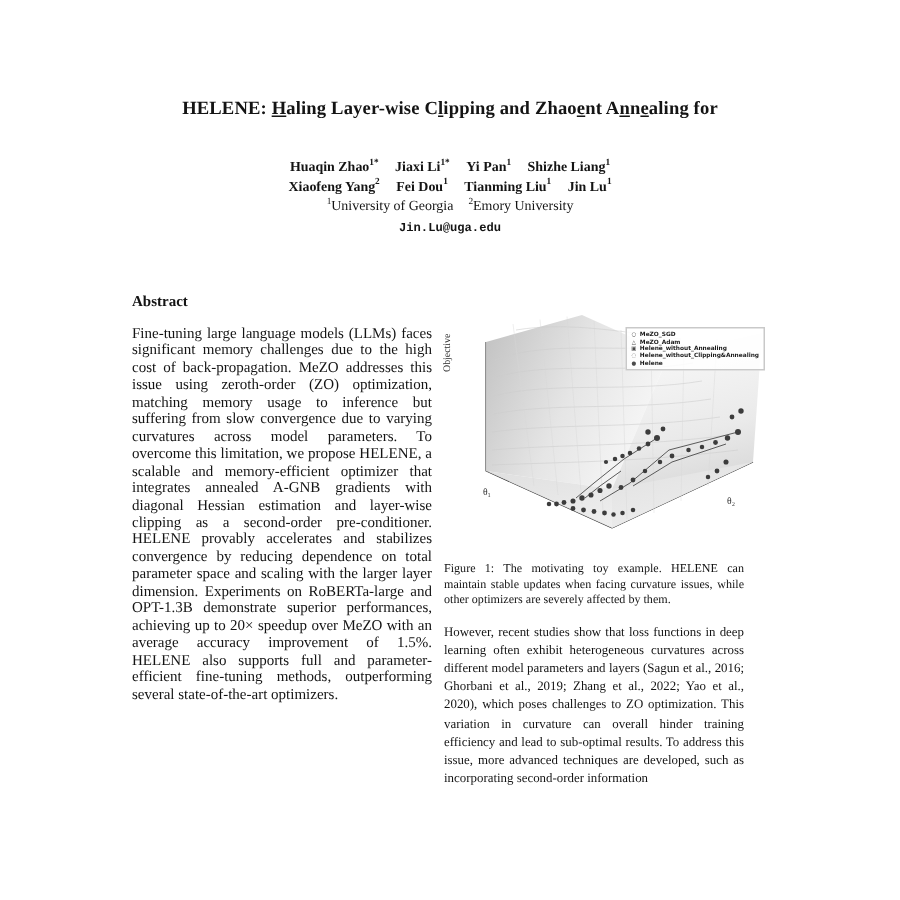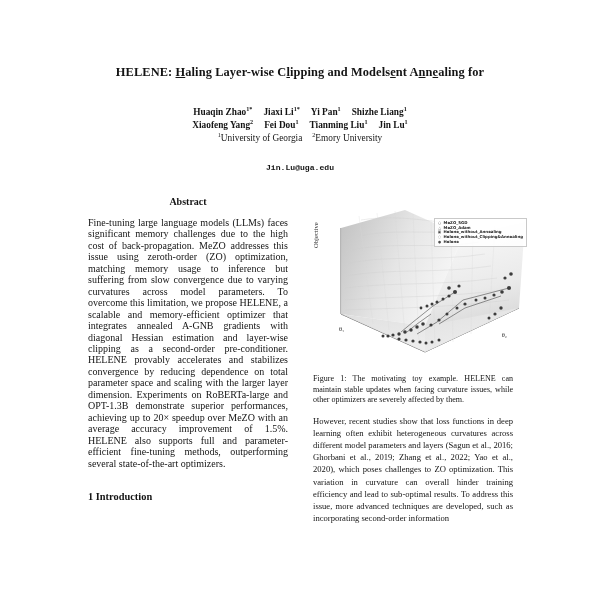--- a/index.html
+++ b/index.html
@@ -41,40 +41,40 @@
     font-size:9.3px;
     line-height:13.2px;
   }
   .affil .a{margin:0 5px;white-space:nowrap;}
   .affil sup{font-weight:normal;}
   .email{
     text-align:center;
     font-family:"Liberation Mono", monospace;
     font-size:8.1px;
     line-height:12px;
-    margin-top:16px;
+    margin-top:1px;
   }
 
   
   .cols{
     position:absolute;
     top:196px;left:0;right:0;bottom:0;
     padding:0 72px;
     box-sizing:border-box;
   }
   .col{
     position:absolute;
     top:0;
     width:200px;
   }
   .col-left{left:88px;}
-  .col-right{left:313px;}
+  .col-right{left:296px;}
 
   h2.sec{
-    text-align:center;
+    text-align:left;
     font-size:10px;
     font-weight:bold;
     margin:0 0 10px 0;
   }
   h2.sec-num{
     text-align:left;
     font-size:10.4px;
     font-weight:bold;
     margin:0 0 7px 0;
   }
@@ -140,39 +140,38 @@
     text-align:justify;
     margin:0 0 9px 0;
   }
 </style>
 </head>
 <body>
 
 <div class="page">
 
   <h1 class="title">
-    <span id="titleLine1"><span>HELENE: </span><span class="u">H</span><span>aling Layer-wise C</span><span class="u">l</span><span>ipping and Models</span><span class="u">e</span><span>nt A</span><span class="u">n</span><span>n</span><span class="u">e</span><span>aling for</span></span><br>
+    <span id="titleLine1"><span>HELENE: </span><span class="u">H</span><span>aling Layer-wise C</span><span class="u">l</span><span>ipping and Zhao</span><span class="u">e</span><span>nt A</span><span class="u">n</span><span>n</span><span class="u">e</span><span>aling for</span></span><br>
   </h1>
 
   <div class="authors">
     <div id="authorRow1"><span class="nm">Huaqin Zhao<sup>1*</sup></span><span class="nm">Jiaxi Li<sup>1*</sup></span><span class="nm">Yi Pan<sup>1</sup></span><span class="nm">Shizhe Liang<sup>1</sup></span></div>
     <div id="authorRow2"><span class="nm">Xiaofeng Yang<sup>2</sup></span><span class="nm">Fei Dou<sup>1</sup></span><span class="nm">Tianming Liu<sup>1</sup></span><span class="nm">Jin Lu<sup>1</sup></span></div>
     <div class="affil" id="affilRow"><span class="a"><sup>1</sup>University of Georgia</span><span class="a"><sup>2</sup>Emory University</span></div>
     <div class="email">Jin.Lu@uga.edu</div>
   </div>
 
   <div class="cols">
 
     <div class="col col-left">
       <h2 class="sec">Abstract</h2>
       <div class="abs">
         <p>Fine-tuning large language models (LLMs) faces significant memory challenges due to the high cost of back-propagation. MeZO addresses this issue using zeroth-order (ZO) optimization, matching memory usage to inference but suffering from slow convergence due to varying curvatures across model parameters. To overcome this limitation, we propose HELENE, a scalable and memory-efficient optimizer that integrates annealed A-GNB gradients with diagonal Hessian estimation and layer-wise clipping as a second-order pre-conditioner. HELENE provably accelerates and stabilizes convergence by reducing dependence on total parameter space and scaling with the larger layer dimension. Experiments on RoBERTa-large and OPT-1.3B demonstrate superior performances, achieving up to 20× speedup over MeZO with an average accuracy improvement of 1.5%. HELENE also supports full and parameter-efficient fine-tuning methods, outperforming several state-of-the-art optimizers.</p>
       </div>
       <div class="spacer-intro"></div>
-      <h2 class="sec-num">1   Introduction</h2>
     </div>
 
     <div class="col col-right">
 
       <div class="figure">
         <div class="plotbox">
           <svg width="216" height="172" viewBox="0 0 216 172">
             <defs>
               <linearGradient id="gLeft" x1="0" y1="0" x2="1" y2="0.4">
                 <stop offset="0%" stop-color="#bdbdbd"></stop>

